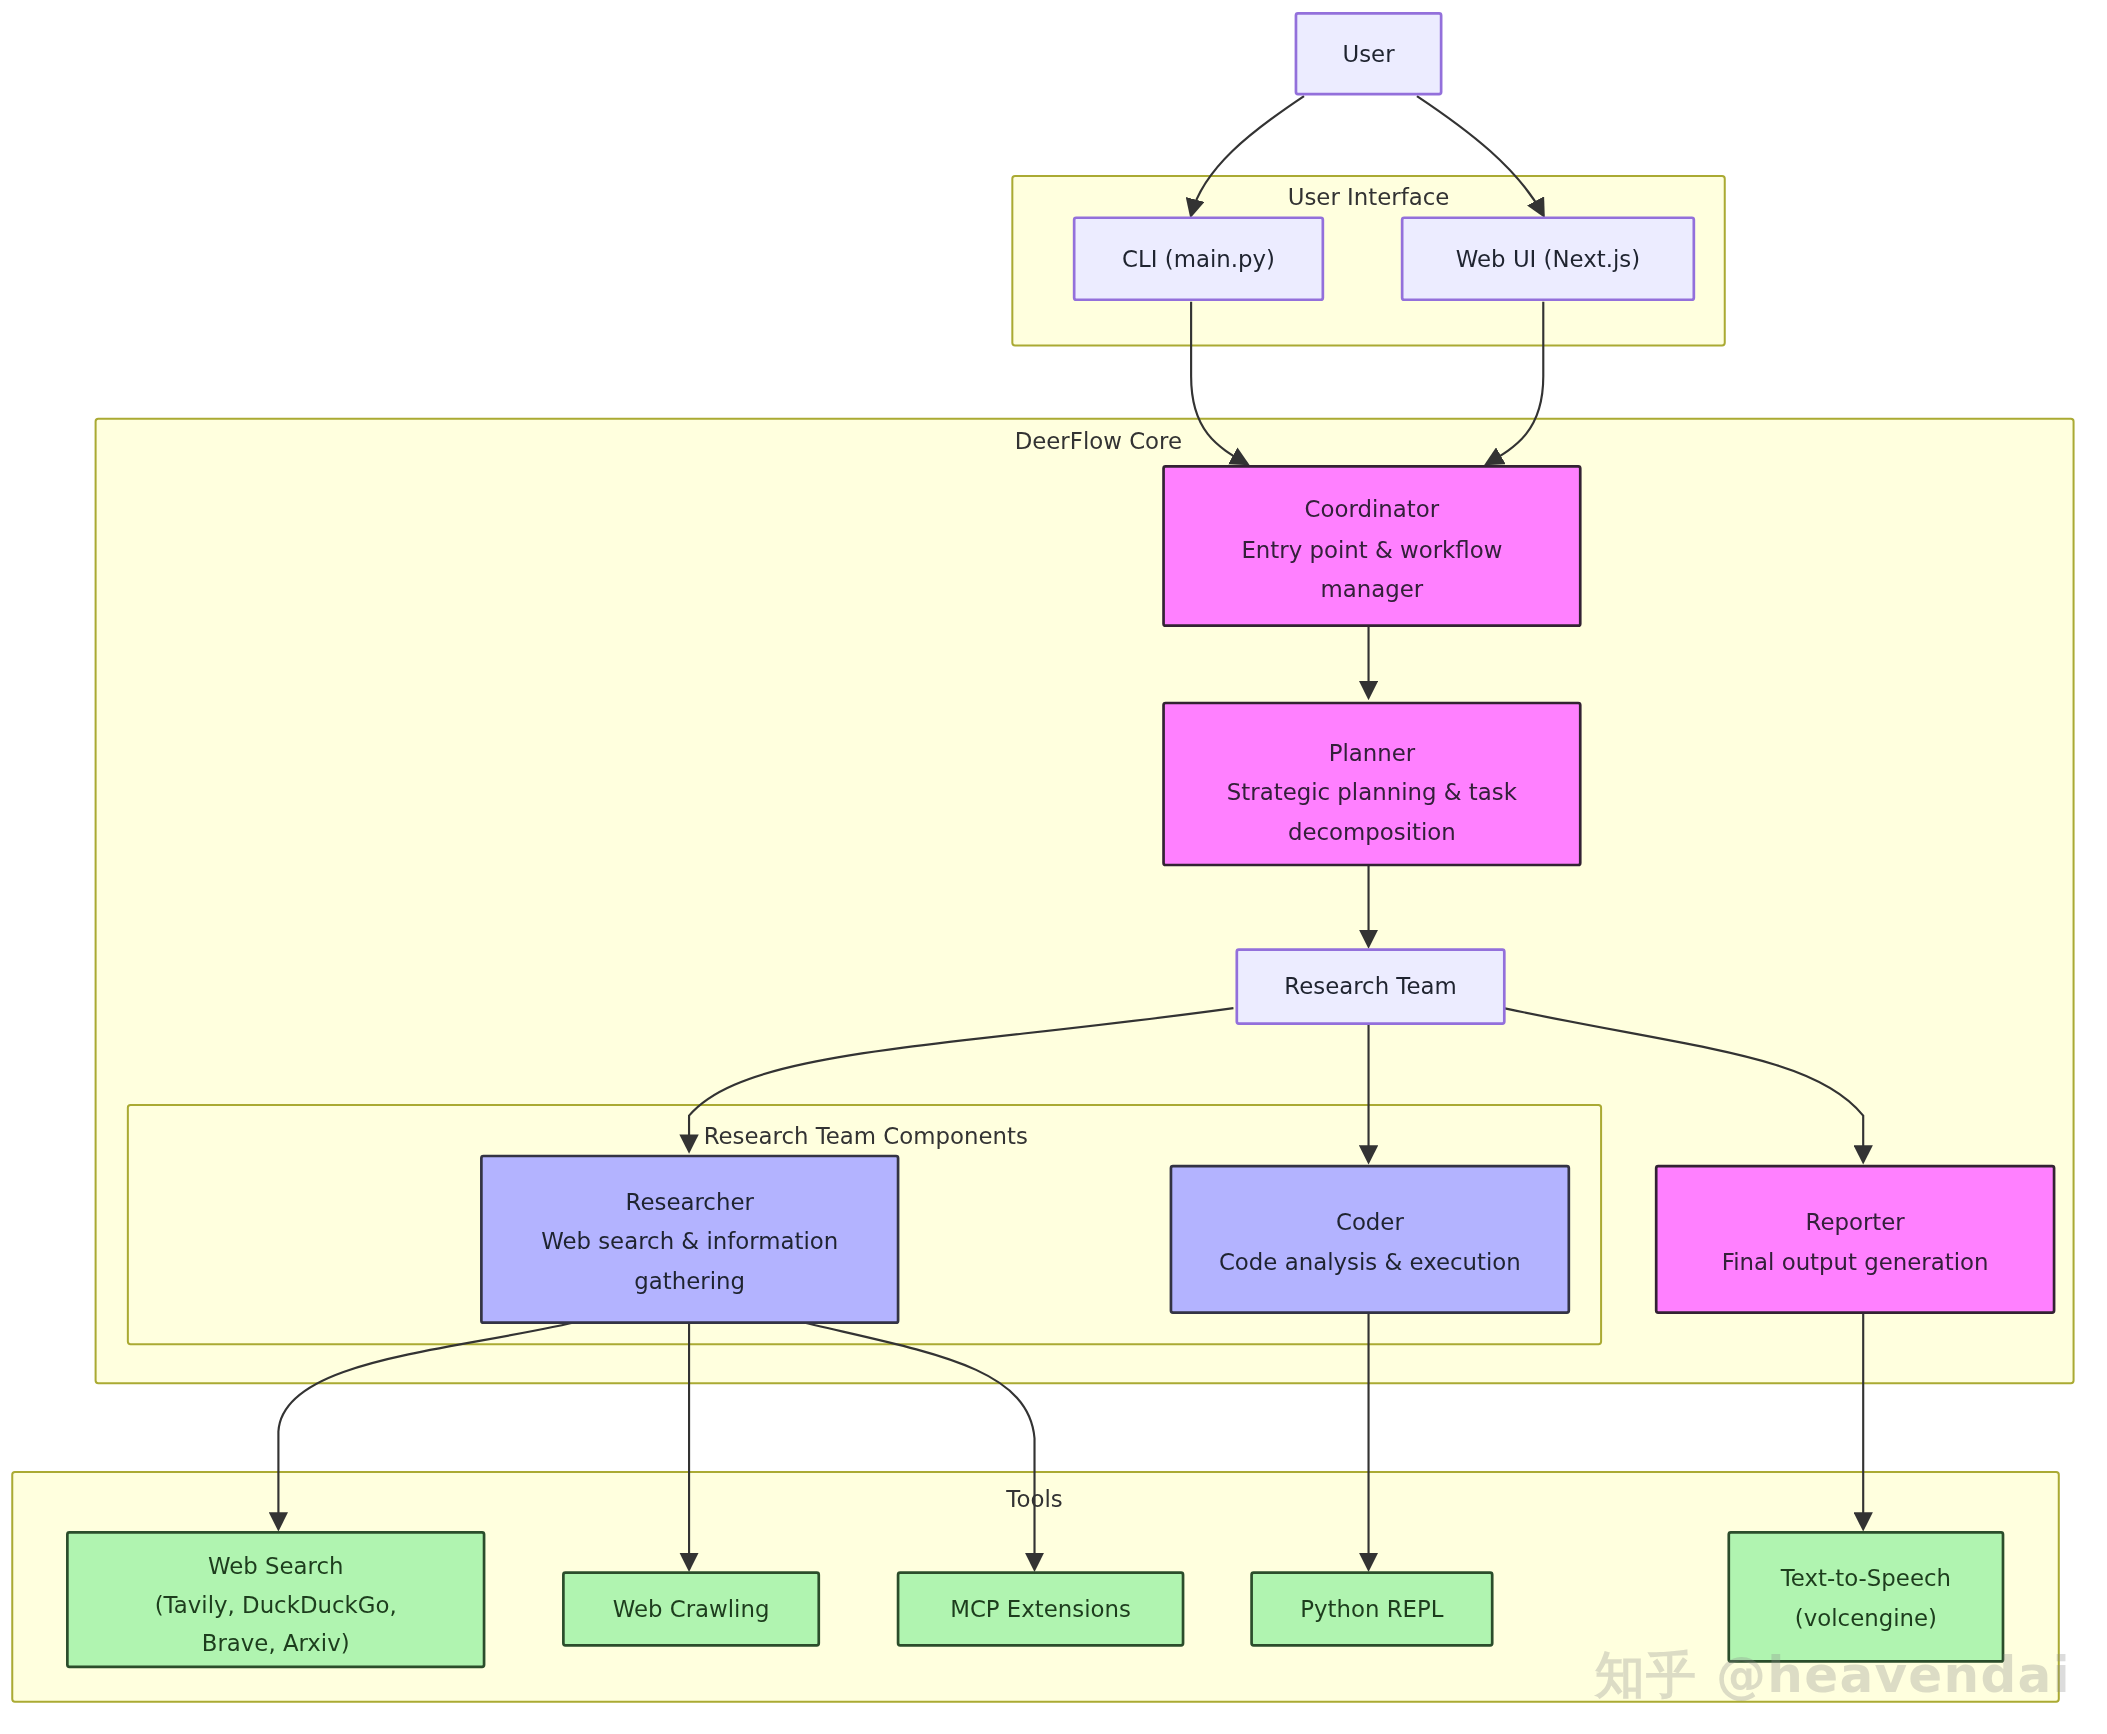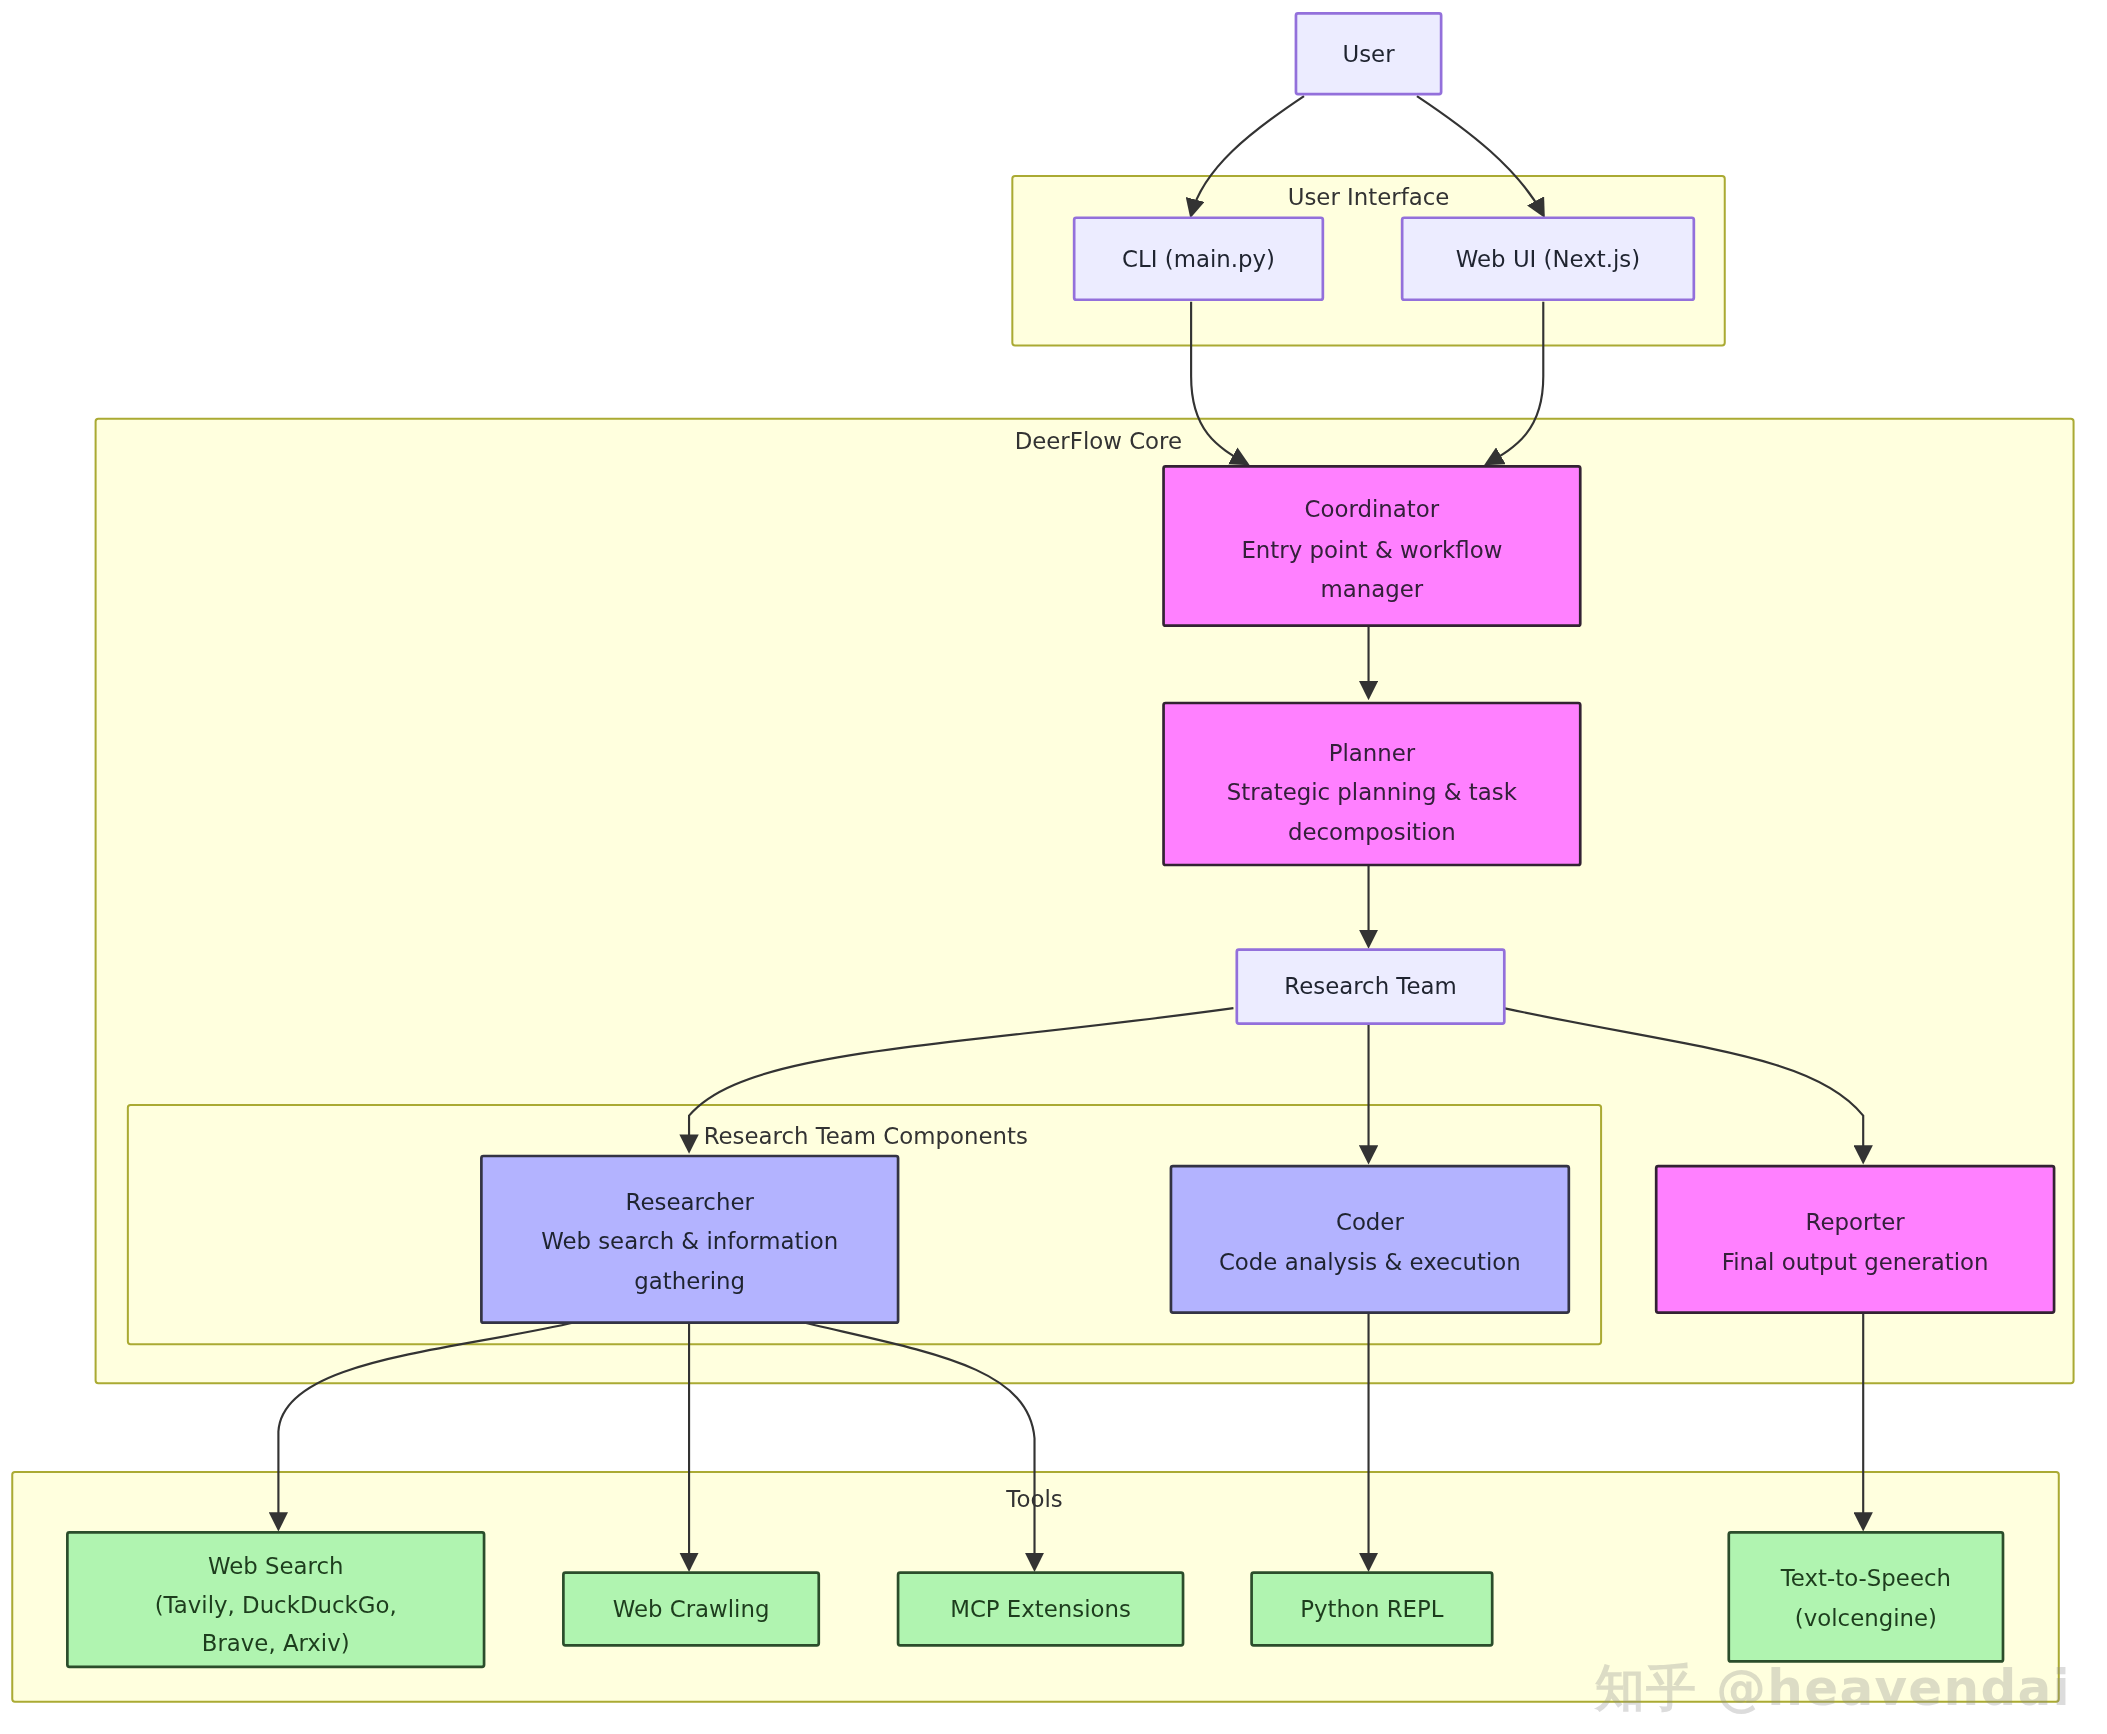--- a/index.html
+++ b/index.html
@@ -50,21 +50,21 @@
   .node-label.dark-plum { fill: #33203a; }
   .node-label.green-dk { fill: #1d3d1d; }
   .edge-path {
     fill: none;
     stroke: #333333;
     stroke-width: 3.2;
   }
   .watermark {
     position: absolute;
     right: 37px;
-    bottom: 12px;
+    bottom: 25px;
     font-family: "DejaVu Sans", "Liberation Sans", sans-serif;
     font-size: 50px;
     font-weight: 700;
     color: rgba(140,140,140,0.30);
     letter-spacing: 1.3px;
     white-space: nowrap;
     user-select: none;
     pointer-events: none;
   }
 </style>

